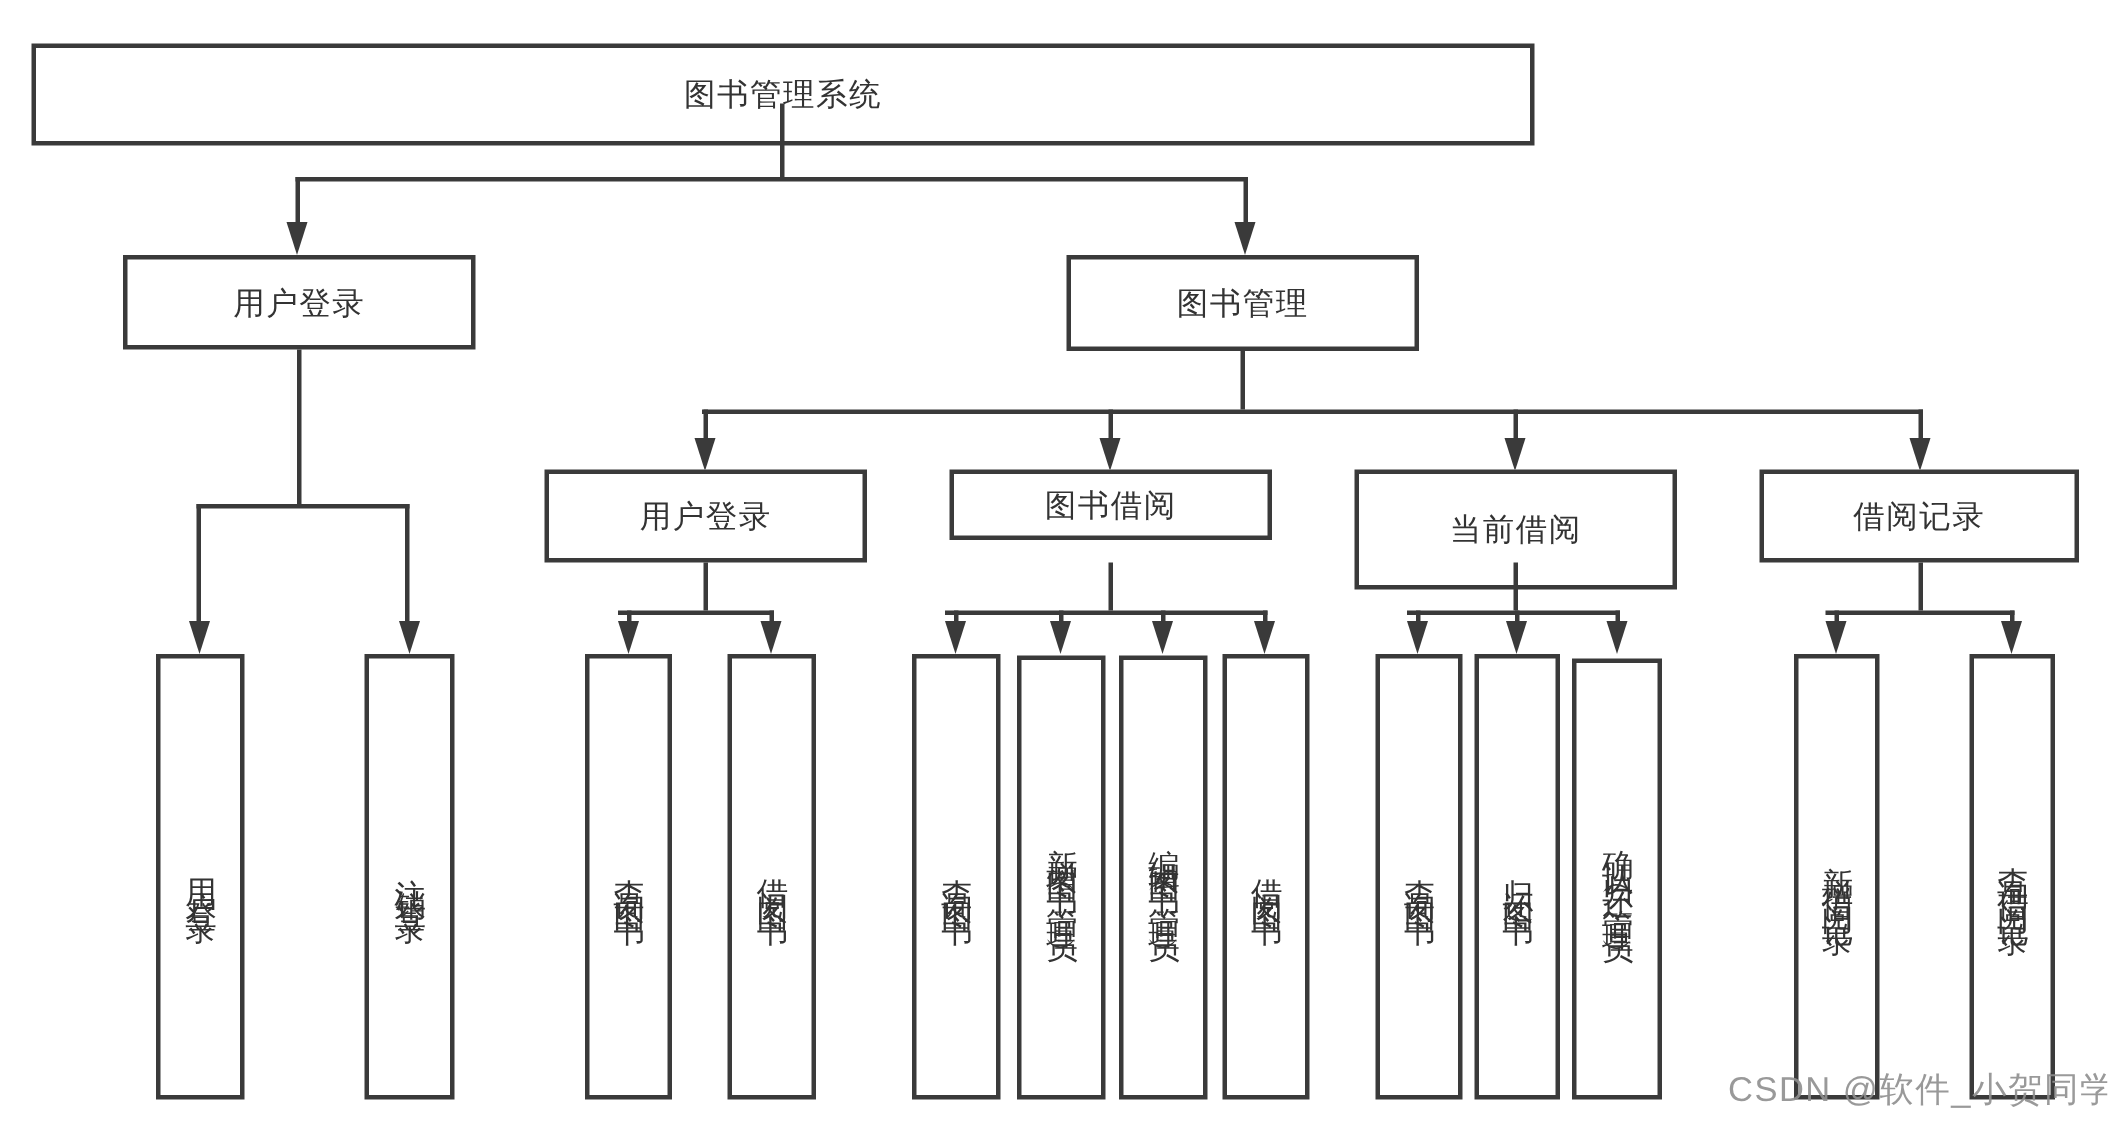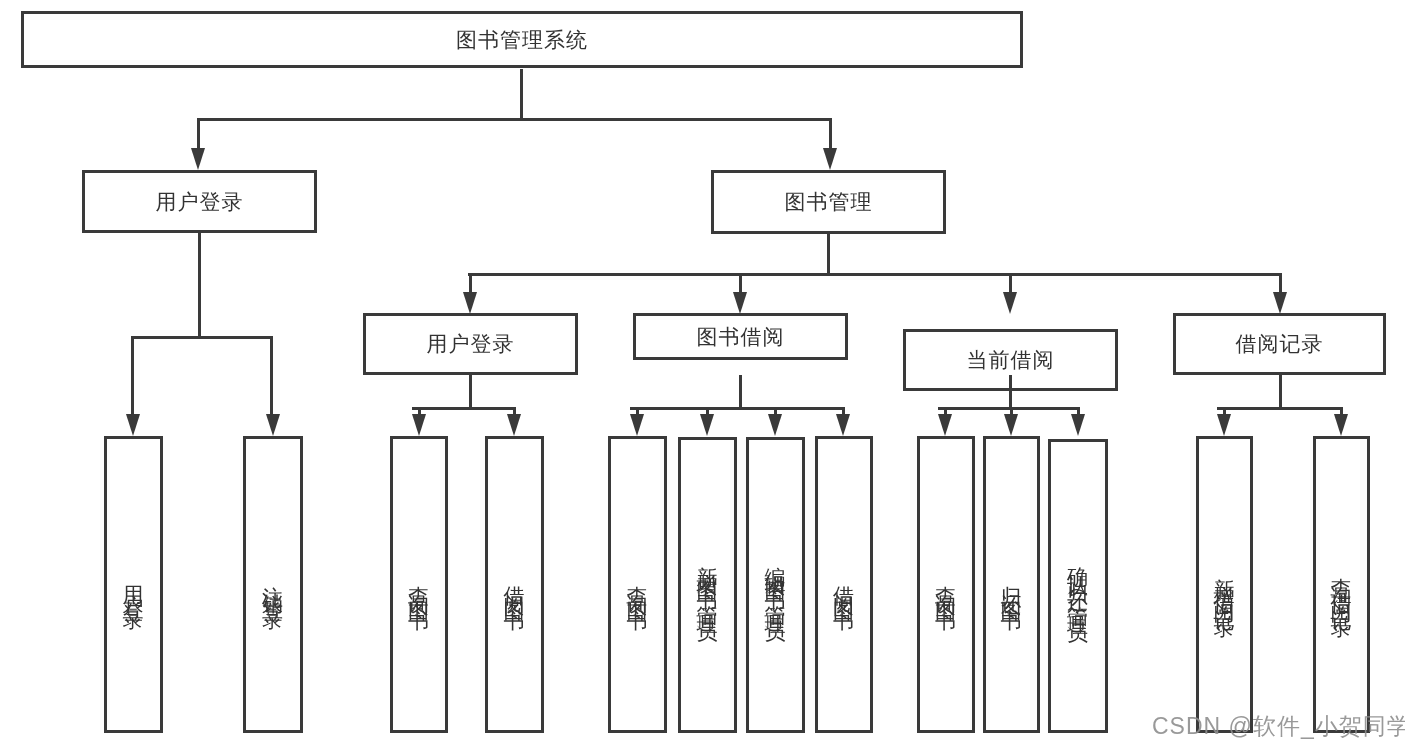--- a/index.html
+++ b/index.html
@@ -55,21 +55,21 @@
     white-space:nowrap;
     opacity:.9;
     z-index:10;
   }
 </style>
 </head>
 <body>
 
 <div id="canvas">
 
-  <div class="box" style="left:21px;top:11px;width:1002px;height:57px;">
+  <div class="box" style="left:21px;top:29px;width:1002px;height:68px;">
     <span>图书管理系统</span>
   </div>
 
   <div class="vline" style="left:520px;top:69px;height:49px;"></div>
   <div class="hline" style="left:197px;top:118px;width:635px;"></div>
   <div class="vline" style="left:197px;top:118px;height:33px;"></div>
   <div class="arrow" style="left:191px;top:148px;"></div>
   <div class="vline" style="left:829px;top:118px;height:33px;"></div>
   <div class="arrow" style="left:823px;top:148px;"></div>
 
@@ -97,21 +97,21 @@
   <div class="arrow" style="left:1003px;top:292px;"></div>
   <div class="vline" style="left:1279px;top:273px;height:21px;"></div>
   <div class="arrow" style="left:1273px;top:292px;"></div>
 
   <div class="box" style="left:363px;top:313px;width:215px;height:62px;">
     <span>用户登录</span>
   </div>
   <div class="box" style="left:633px;top:313px;width:215px;height:47px;">
     <span>图书借阅</span>
   </div>
-  <div class="box" style="left:903px;top:313px;width:215px;height:62px;margin-top:16px;">
+  <div class="box" style="left:903px;top:313px;width:215px;height:80px;">
     <span>当前借阅</span>
   </div>
   <div class="box" style="left:1173px;top:313px;width:213px;height:62px;">
     <span>借阅记录</span>
   </div>
 
   <div class="vline" style="left:469px;top:375px;height:32px;"></div>
   <div class="hline" style="left:412px;top:407px;width:104px;"></div>
   <div class="vline" style="left:418px;top:407px;height:10px;"></div>
   <div class="arrow" style="left:412px;top:414px;"></div>

